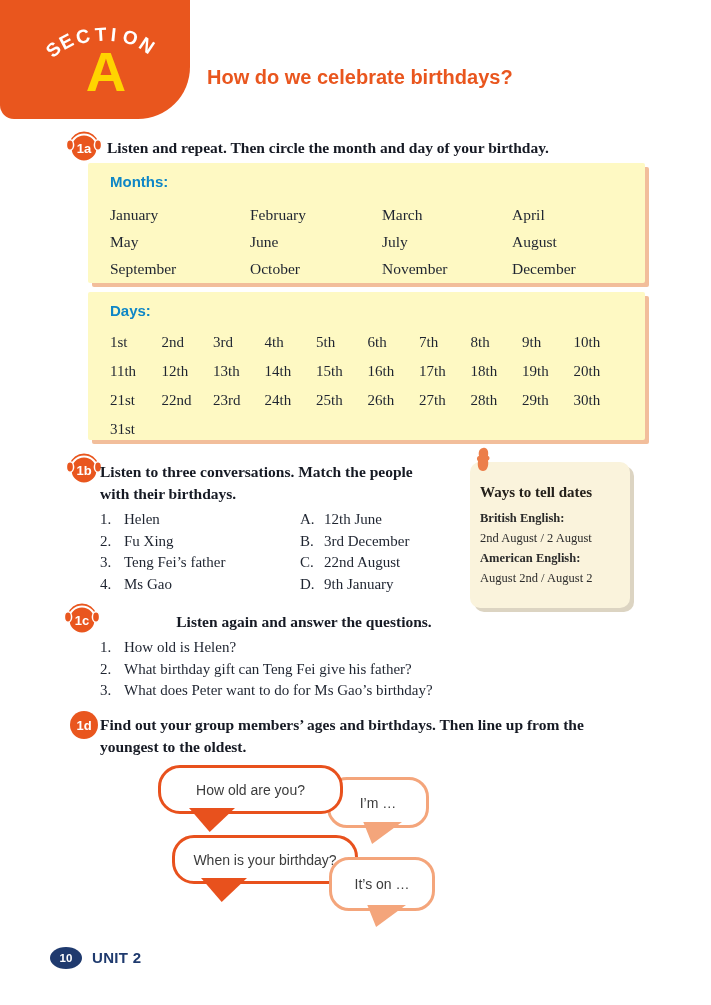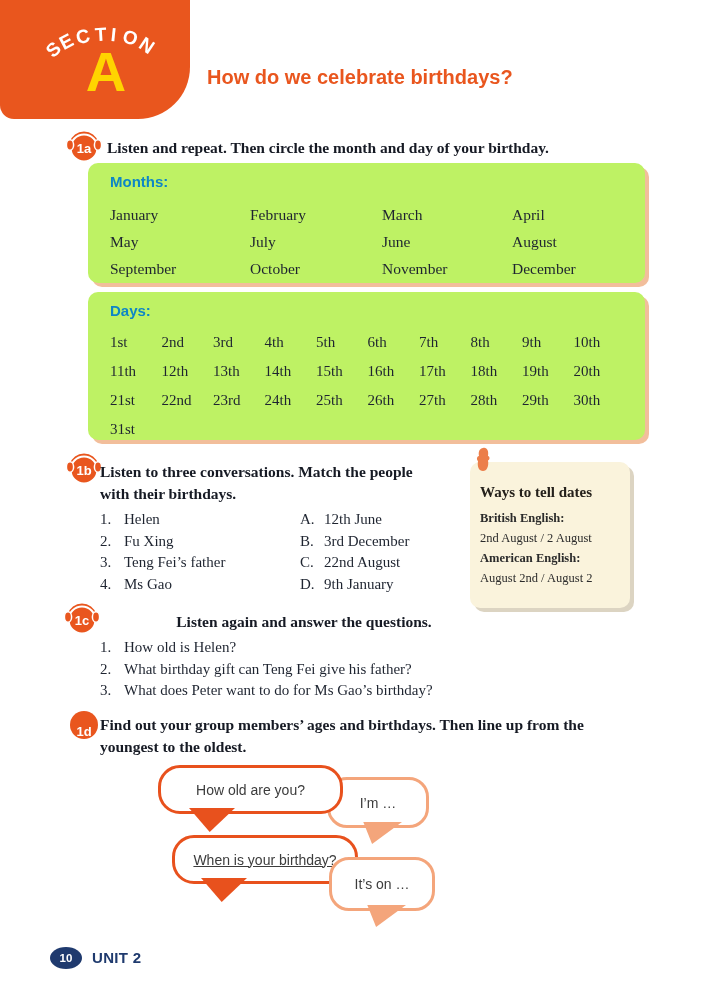--- a/index.html
+++ b/index.html
@@ -14,28 +14,28 @@
   .big-a{position:absolute;left:80px;top:44px;width:52px;text-align:center;color:#FFD400;
          font-family:"Liberation Sans",sans-serif;font-weight:bold;font-size:56px;line-height:1;}
 
   .title{position:absolute;left:207px;top:66px;margin:0;color:#E9561E;
          font-family:"Liberation Sans",sans-serif;font-weight:bold;font-size:20px;}
 
   
   .hp-badge{position:absolute;width:42px;height:38px;}
   .hp-badge text{font-family:"Liberation Sans",sans-serif;font-weight:bold;font-size:13px;}
   .plain-badge{position:absolute;width:28px;height:28px;background:#E9561E;border-radius:50%;
-               display:flex;align-items:flex-end;justify-content:center;color:#fff;
+               display:flex;align-items:center;justify-content:center;color:#fff;
                font-family:"Liberation Sans",sans-serif;font-weight:bold;font-size:13px;}
 
   .instr{position:absolute;color:#161A24;font-weight:bold;font-size:15.5px;line-height:21.5px;}
 
   
   .box{position:absolute;}
-  .peach{background:#bef264;border-radius:10px;box-shadow:4px 4px 0 #F2BE9B;}
+  .peach{background:#fef9c3;border-radius:2px;box-shadow:4px 4px 0 #F2BE9B;}
   .cream{background:#FAF3DC;border-radius:10px;box-shadow:4px 4px 0 #DCD4C2;}
   .box-label{position:absolute;left:22px;top:10px;color:#0E86C6;
              font-family:"Liberation Sans",sans-serif;font-weight:bold;font-size:15px;}
   .months-grid{position:absolute;left:22px;top:38px;display:grid;
                grid-template-columns:140px 132px 130px auto;line-height:27px;
                font-size:15.5px;color:#1E2430;}
   .days-grid{position:absolute;left:22px;top:36px;display:grid;
              grid-template-columns:repeat(10,51.5px);line-height:29px;
              font-size:15px;color:#1E2430;}
 
@@ -94,22 +94,22 @@
   <div class="instr" style="left:100px;top:137px;width:545px;padding-left:7px;">Listen and repeat. Then circle the month and day of your birthday.</div>
 
   <div class="box peach" style="left:88px;top:163px;width:557px;height:120px;">
     <div class="box-label">Months:</div>
     <div class="months-grid">
       <span>January</span>
       <span>February</span>
       <span>March</span>
       <span>April</span>
       <span>May</span>
+      <span>June</span>
       <span>July</span>
-      <span>June</span>
       <span>August</span>
       <span>September</span>
       <span>October</span>
       <span>November</span>
       <span>December</span>
     </div>
   </div>
 
   <div class="box peach" style="left:88px;top:292px;width:557px;height:148px;">
     <div class="box-label">Days:</div>
@@ -240,21 +240,21 @@
   <div class="instr" style="left:100px;top:736px;width:545px;">youngest to the oldest.</div>
 
   <div class="bubble light" style="left:327px;top:777px;width:96px;height:45px;">
     <span>I’m …</span>
     <i class="tail" style="left:28px;bottom:-19px;width:44px;height:22px;clip-path:polygon(12% 0,100% 0,32% 100%);"></i>
   </div>
   <div class="bubble" style="left:158px;top:765px;width:179px;height:43px;">
     <span>How old are you?</span>
     <i class="tail" style="left:28px;bottom:-21px;width:46px;height:24px;clip-path:polygon(0 0,100% 0,45% 100%);"></i>
   </div>
-  <div class="bubble" style="left:172px;top:835px;width:180px;height:43px;text-decoration:underline;">
+  <div class="bubble" style="left:172px;top:835px;width:180px;height:43px;">
     <span>When is your birthday?</span>
     <i class="tail" style="left:26px;bottom:-21px;width:46px;height:24px;clip-path:polygon(0 0,100% 0,45% 100%);"></i>
   </div>
   <div class="bubble light" style="left:329px;top:857px;width:100px;height:48px;">
     <span>It’s on …</span>
     <i class="tail" style="left:30px;bottom:-19px;width:44px;height:22px;clip-path:polygon(12% 0,100% 0,32% 100%);"></i>
   </div>
 
   <div class="footer-oval">
     <span>10</span>

